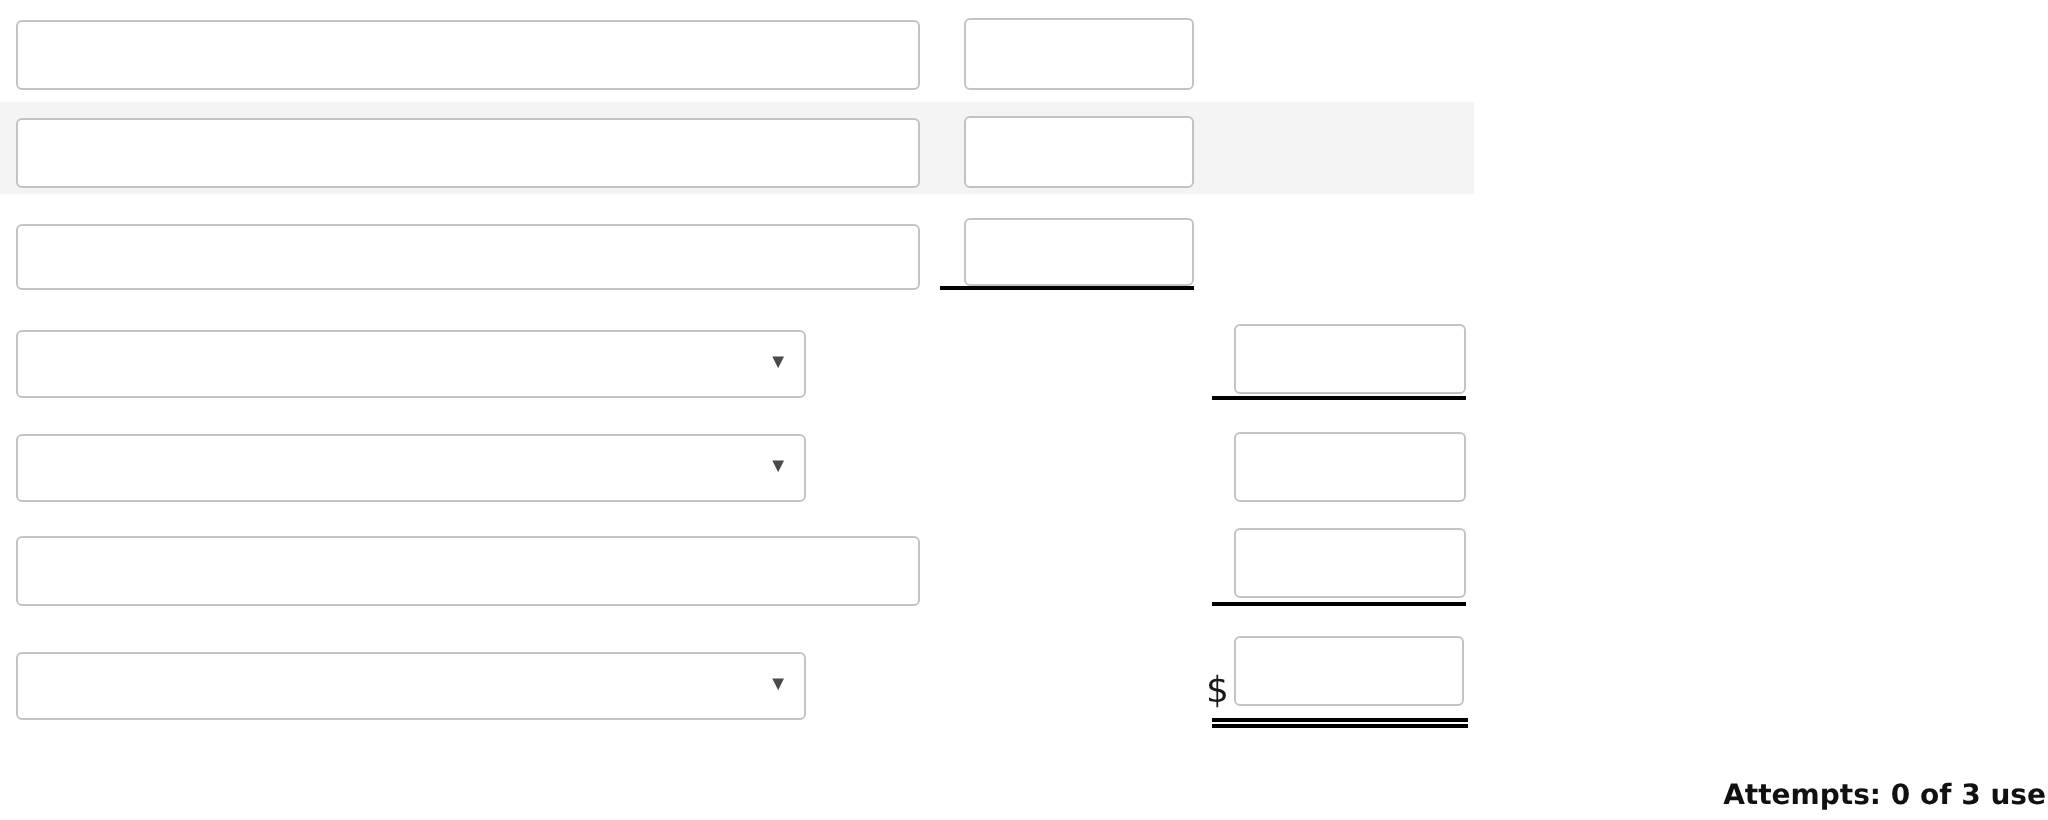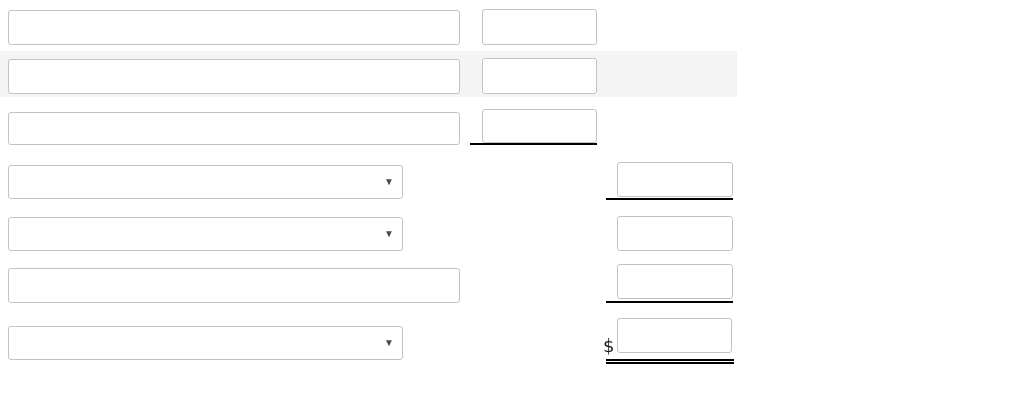--- a/index.html
+++ b/index.html
@@ -135,14 +135,15 @@
   <div id="u6" class="rule"></div>
 
   <div id="d7" class="select">
     <span class="sel-val"></span>
     <span class="arrow">▼</span>
   </div>
   <span id="cur7" class="currency">$</span>
   <input id="s7" class="fld" type="text" value="" style="">
   <div id="u7" class="rule2"></div>
 
+  <div class="attempts">Attempts: 0 of 3 use</div>
 
 </div>
 
 </body></html>

